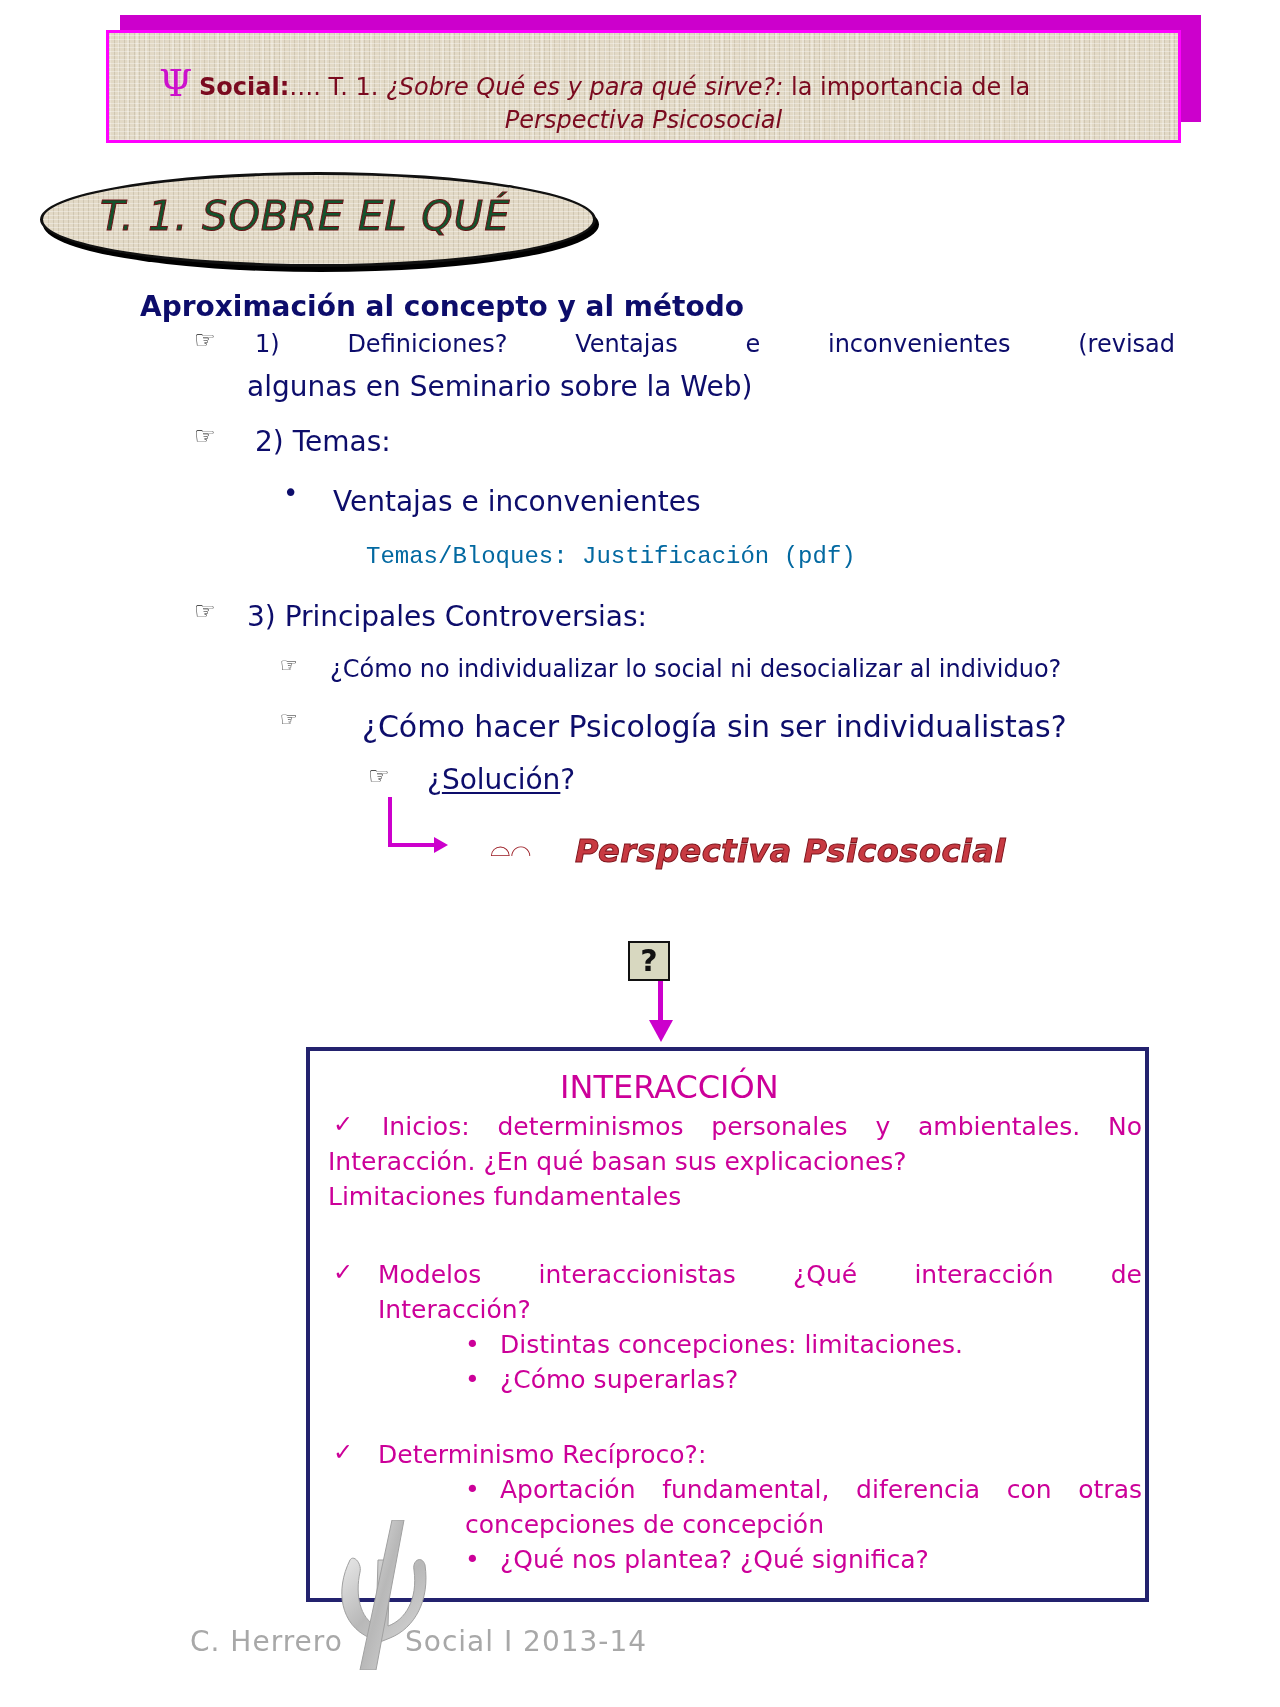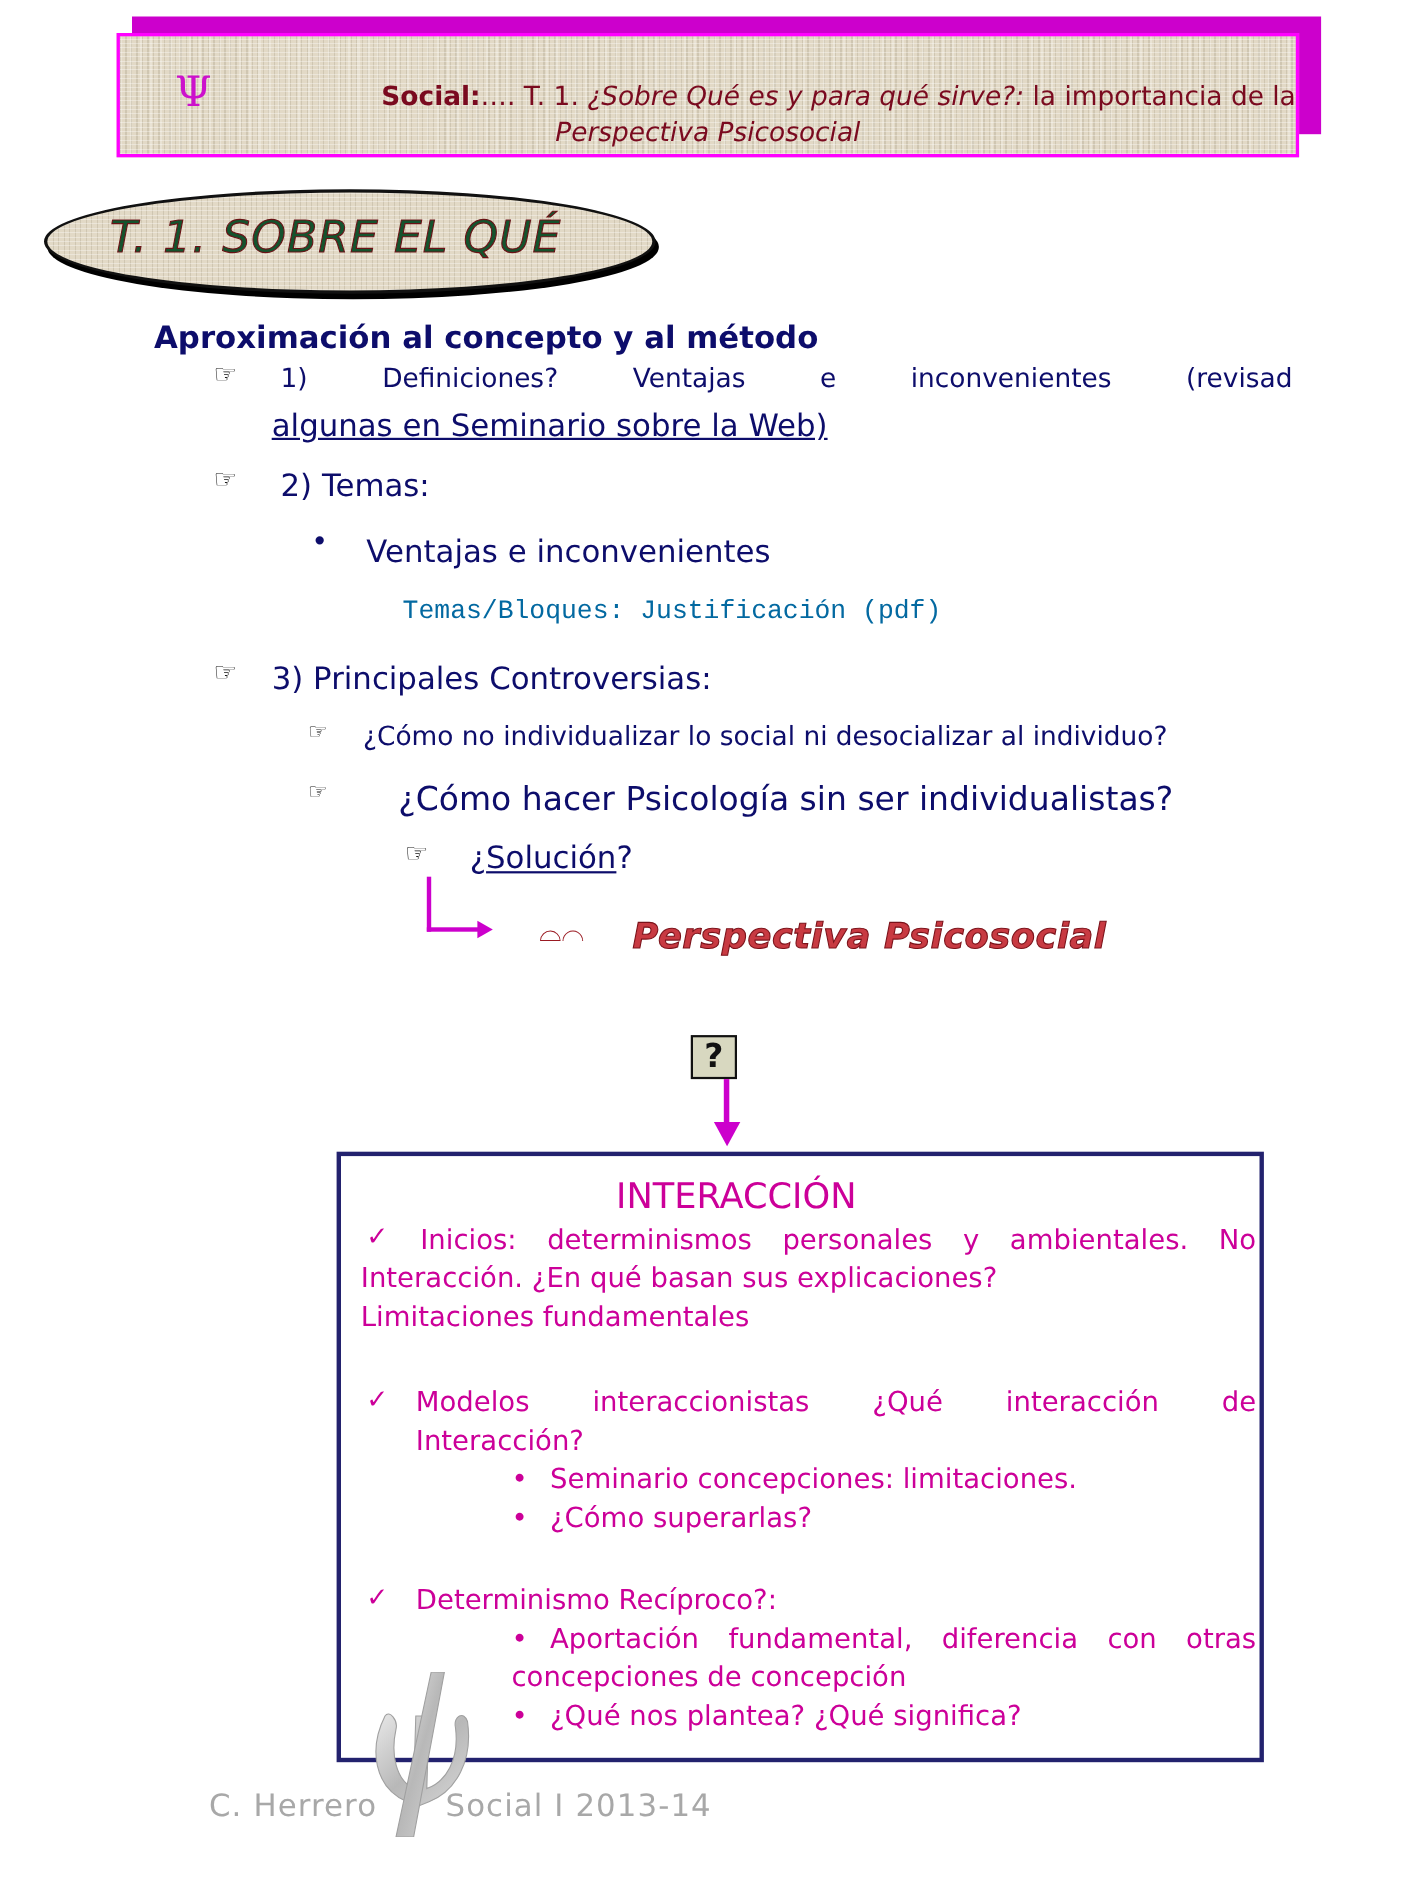--- a/index.html
+++ b/index.html
@@ -19,21 +19,21 @@
     border: 3px solid #ff00ff; box-sizing: border-box;
     background-color: #e2d9c6;
     background-image:
       repeating-linear-gradient(0deg, rgba(255,255,255,0.35) 0 1px, transparent 1px 4px),
       repeating-linear-gradient(90deg, rgba(150,140,115,0.25) 0 1px, transparent 1px 5px),
       repeating-linear-gradient(90deg, rgba(255,255,255,0.25) 0 2px, transparent 2px 9px);
     color: #7a0a1f;
     text-align: center;
   }
   .hdr-line1 { position: absolute; left: 0; right: 0; top: 8px; font-size: 24px; letter-spacing: 0.3px; }
-  .hdr-line2 { position: absolute; left: 90px; right: 0; top: 40px; font-size: 24px; text-align: right; white-space: nowrap; }
+  .hdr-line2 { position: absolute; left: 90px; right: 0; top: 40px; font-size: 24px; text-align: left; white-space: nowrap; }
   .hdr-line3 { position: absolute; left: 0; right: 0; top: 73px; font-size: 24px; font-style: italic; }
   .hdr-psi {
     position: absolute; left: 50px; top: 28px; font-size: 38px; color: #cc11cc;
     font-family: "DejaVu Serif", serif;
   }
   .b { font-weight: bold; }
   .i { font-style: italic; }
 
   
   .ellipse {
@@ -54,21 +54,21 @@
   }
 
   
   .navy { color: #0d0d6b; }
   .maroon { color: #0369a1; font-family: Liberation Mono, monospace; }
   .hand { font-size: 24px; color: #111; font-family: "DejaVu Sans", sans-serif; }
 
   .subtitle { left: 140px; top: 290px; font-size: 28px; font-weight: bold; }
   .l1-hand { left: 194px; top: 326px; }
   .l1 { left: 255px; top: 330px; width: 920px; font-size: 24px; text-align: justify; text-align-last: justify; white-space: nowrap; }
-  .l1b { left: 247px; top: 370px; font-size: 28px; text-decoration: underline; }
+  .l1b { left: 247px; top: 370px; font-size: 28px; }
   .l2-hand { left: 194px; top: 422px; }
   .l2 { left: 255px; top: 425px; font-size: 28px; }
   .bullet1 { left: 283px; top: 478px; font-size: 26px; }
   .l2a { left: 333px; top: 485px; font-size: 28px; }
   .l2b { left: 366px; top: 543px; font-size: 24px; }
   .l3-hand { left: 194px; top: 597px; }
   .l3 { left: 247px; top: 600px; font-size: 28px; }
   .l3a-hand { left: 280px; top: 653px; font-size: 20px; }
   .l3a { left: 330px; top: 655px; font-size: 24px; }
   .l3b-hand { left: 280px; top: 707px; font-size: 20px; }
@@ -164,21 +164,21 @@
 
 <div class="abs check" style="left:333px;top:1110px;">✓</div>
 <div class="abs itxt just" style="left:382px;top:1112px;width:760px;">Inicios: determinismos personales y ambientales. No</div>
 <div class="abs itxt" style="left:328px;top:1147px;">Interacción. ¿En qué basan sus explicaciones?</div>
 <div class="abs itxt" style="left:328px;top:1182px;">Limitaciones fundamentales</div>
 
 <div class="abs check" style="left:333px;top:1258px;">✓</div>
 <div class="abs itxt just" style="left:378px;top:1260px;width:764px;">Modelos interaccionistas ¿Qué interacción de</div>
 <div class="abs itxt" style="left:378px;top:1295px;">Interacción?</div>
 <div class="abs itxt" style="left:465px;top:1330px;">•</div>
-<div class="abs itxt" style="left:500px;top:1330px;">Seminario concepciones: limitaciones.</div>
+<div class="abs itxt" style="left:500px;top:1330px;">Distintas concepciones: limitaciones.</div>
 <div class="abs itxt" style="left:465px;top:1365px;">•</div>
 <div class="abs itxt" style="left:500px;top:1365px;">¿Cómo superarlas?</div>
 
 <div class="abs check" style="left:333px;top:1438px;">✓</div>
 <div class="abs itxt" style="left:378px;top:1440px;">Determinismo Recíproco?:</div>
 <div class="abs itxt" style="left:465px;top:1475px;">•</div>
 <div class="abs itxt just" style="left:500px;top:1475px;width:642px;">Aportación fundamental, diferencia con otras</div>
 <div class="abs itxt" style="left:465px;top:1510px;">concepciones de concepción</div>
 <div class="abs itxt" style="left:465px;top:1545px;">•</div>
 <div class="abs itxt" style="left:500px;top:1545px;">¿Qué nos plantea? ¿Qué significa?</div>

